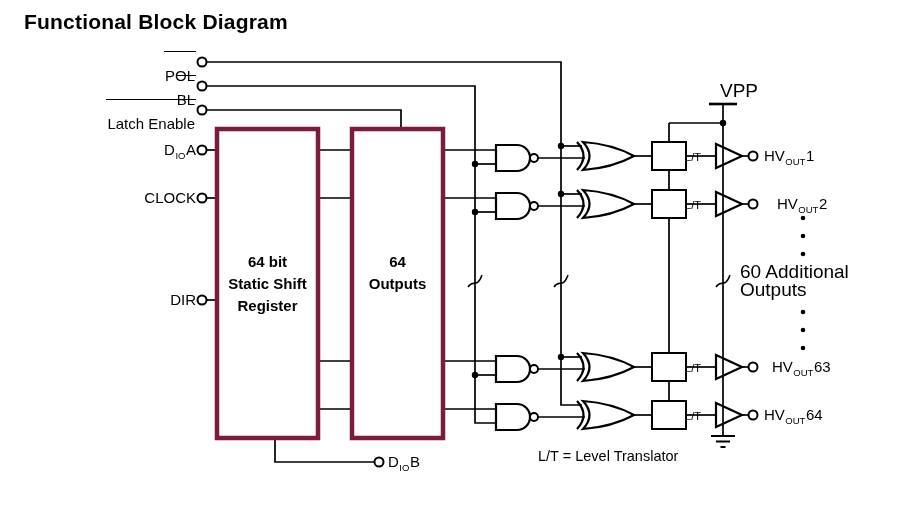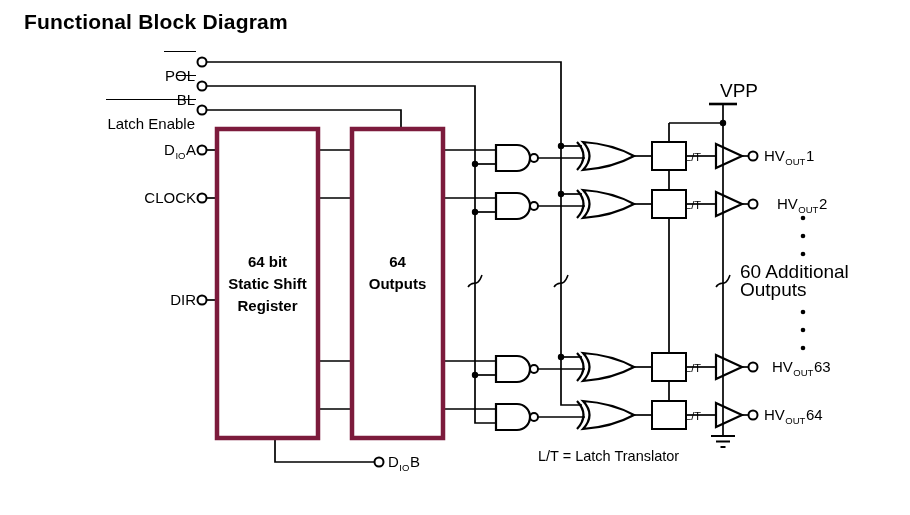--- a/index.html
+++ b/index.html
@@ -179,15 +179,15 @@
   <div class="lbl hv" style="left:772px;top:358px"><span>HV</span><span class="ss">OUT</span><span>63</span></div>
   <div class="lbl hv" style="left:764px;top:406px"><span>HV</span><span class="ss">OUT</span><span>64</span></div>
 
   <div class="lbl add-lbl" style="top:263px">
     <div>60 Additional</div>
     <div>Outputs</div>
   </div>
 
   <div class="lbl" style="left:388px;top:453px"><span>D</span><span class="ss">IO</span><span>B</span></div>
 
-  <div class="lbl legend" style="left:538px;top:448px">L/T = Latch Translator</div>
+  <div class="lbl legend" style="left:538px;top:448px">L/T = Level Translator</div>
 
 </div>
 
 </body></html>

